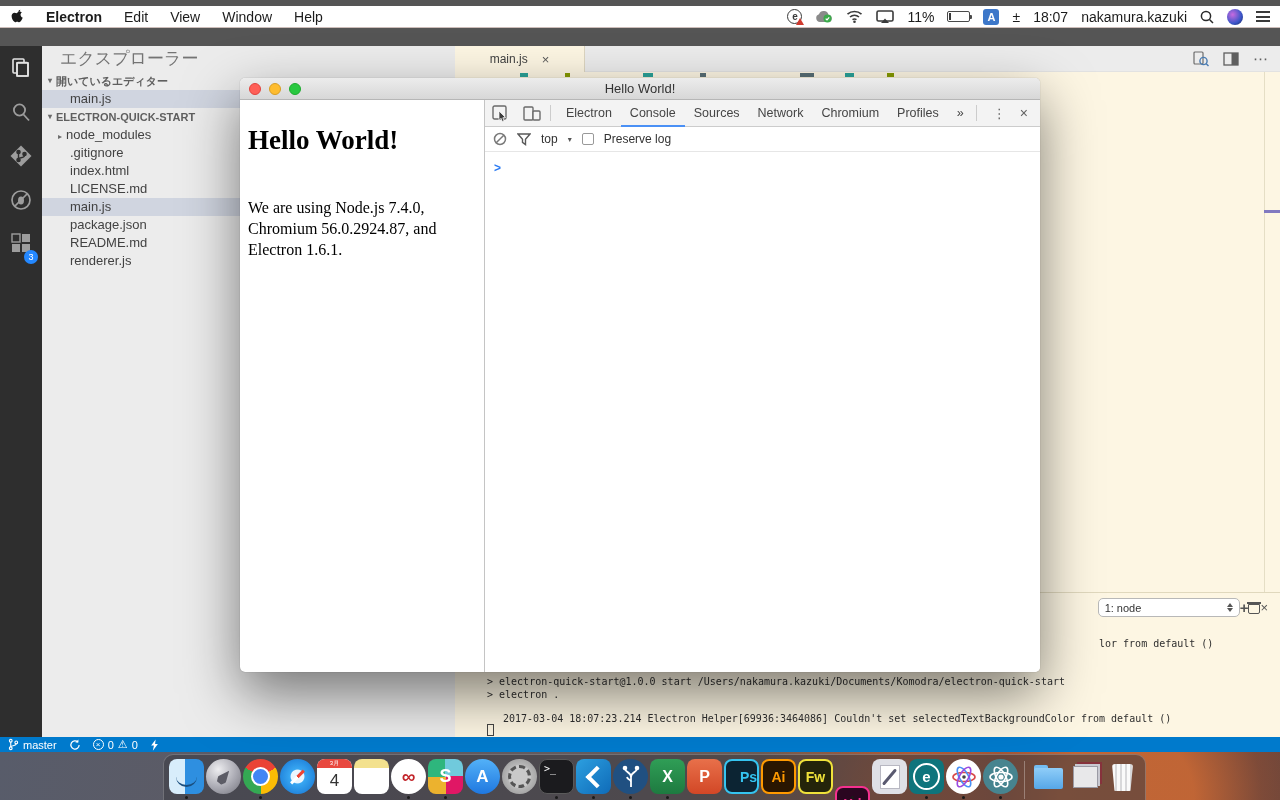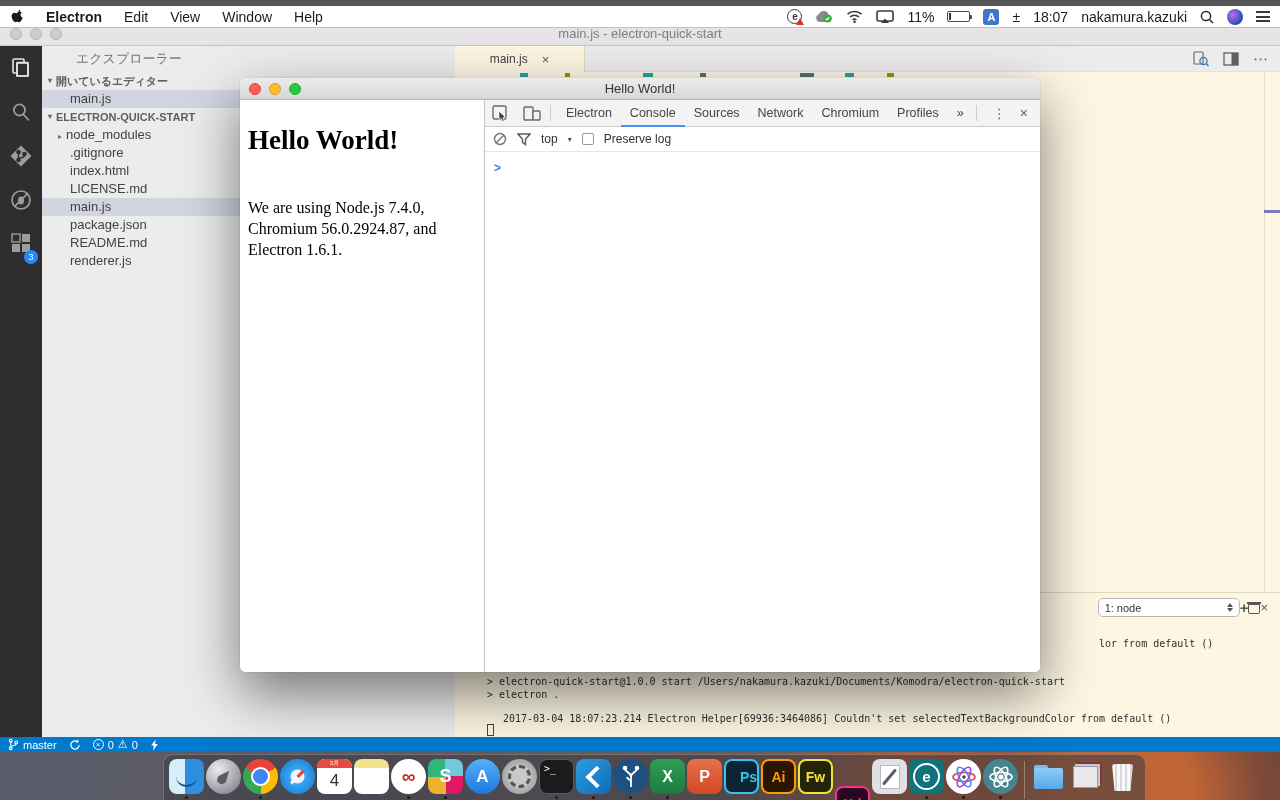--- a/index.html
+++ b/index.html
@@ -33,21 +33,21 @@
      display:flex; align-items:center; justify-content:center; font-size:13px; color:#7f7f7f; z-index:1; }
   .tl { position:absolute; left:10px; top:6px; display:flex; gap:8px; }
   .tl i { width:12px; height:12px; border-radius:50%; background:#cfcccc; border:1px solid #bcb8b8; }
 
   .vs-activitybar { top:46px; left:0; width:42px; height:691px; background:#2e2e2e; z-index:1; }
   .ab-icon { width:42px; height:44px; display:flex; align-items:center; justify-content:center; position:relative; }
   .ab-badge { position:absolute; right:4px; bottom:2px; width:14px; height:14px; background:#2488ff; color:#fff;
      font-size:9px; border-radius:50%; display:flex; align-items:center; justify-content:center; }
 
   .vs-sidebar { top:46px; left:42px; width:413px; height:691px; background:#ececec; z-index:1; font-size:13px; color:#424242; }
-  .sb-title { height:26px; line-height:26px; padding-left:34px; font-size:13px; color:#747474; }
+  .sb-title { height:26px; line-height:26px; padding-left:18px; font-size:17px; color:#747474; }
   .sb-sec { height:18px; line-height:18px; padding-left:6px; font-size:11px; font-weight:600; color:#5f5f5f; display:flex; align-items:center; gap:4px; }
   .sb-sec .tri { font-size:8px; color:#6a6a6a; }
   .sb-row { height:18px; line-height:18px; padding-left:28px; }
   .sb-row.sel { background:#d0d5e0; }
   .sb-row .tri { font-size:8px; color:#6a6a6a; margin-right:4px; margin-left:-12px; }
 
   .vs-tabbar { top:46px; left:455px; width:825px; height:26px; background:#ececec; display:flex; z-index:1; border-bottom:1px solid #e2e2e2;}
   .tab { width:130px; height:26px; background:#fdf6e3; border-right:1px solid #ddd6c1; display:flex; align-items:center; justify-content:center; gap:14px; font-size:12px; color:#424242; }
   .tab .x { color:#5a5a5a; font-size:13px; }
   .tb-actions { margin-left:auto; display:flex; align-items:center; gap:14px; padding-right:12px; color:#5f5f5f; }
@@ -233,28 +233,20 @@
       <span class="mi nclist">
           <span>
             <i></i>
             <i></i>
             <i></i>
           </span>
         </span>
     </div>
   </div>
 
-  <div class="abs vs-titlebar">
-    <div class="tl">
-        <i></i>
-        <i></i>
-        <i></i>
-      </div>
-    <span>main.js - electron-quick-start</span>
-  </div>
 
   <div class="abs vs-activitybar">
     <div class="ab-icon">
       <svg width="24" height="24" viewBox="0 0 24 24" fill="none" stroke="#e4e4e4" stroke-width="1.6">
           <rect x="4" y="3" width="11" height="14" rx="1"></rect>
           <path d="M8 7 h11 v13 h-11 z" fill="#2e2e2e"></path>
           <rect x="8" y="6.5" width="11" height="13.5" rx="1"></rect>
         </svg>
     </div>
     <div class="ab-icon">

